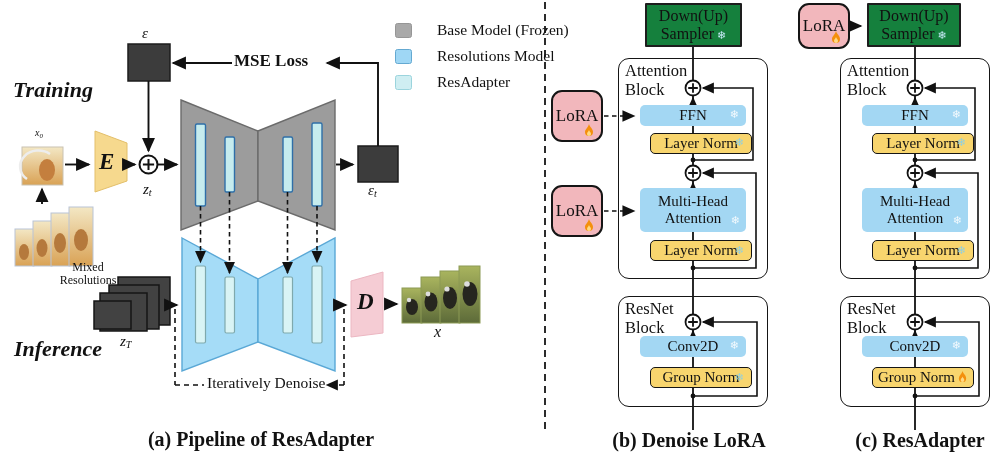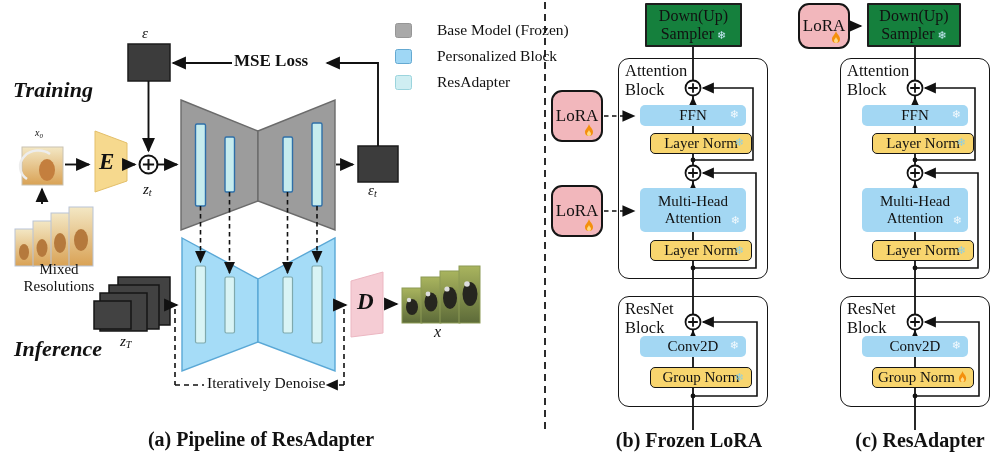--- a/index.html
+++ b/index.html
@@ -201,36 +201,36 @@
     </g>
   </g>
 </svg>
 
 <div class="legend-row" style="left:395px; top:21px;">
   <span class="sw" style="background:#a9a9a9; border:1px solid #969696;"></span>
   <span>Base Model (Frozen)</span>
 </div>
 <div class="legend-row" style="left:395px; top:47px;">
   <span class="sw" style="background:#9fd7f5; border:1px solid #64a9d1;"></span>
-  <span>Personalized Block</span>
+  <span>Resolutions Model</span>
 </div>
 <div class="legend-row" style="left:395px; top:73px;">
   <span class="sw" style="background:#cfeef2; border:1px solid #9bd4dd;"></span>
   <span>ResAdapter</span>
 </div>
 
 <div class="t bi" style="left:13px; top:77px; font-size:22px;">Training</div>
 <div class="t bi" style="left:14px; top:336px; font-size:22px;">Inference</div>
 <div class="t it" style="left:35px; top:127px; font-size:10px;"><span>x</span><span class="sb">0</span></div>
 <div class="t it" style="left:142px; top:25px; font-size:15px;">ε</div>
 <div class="t it" style="left:143px; top:181px; font-size:15px;"><span>z</span><span class="sb">t</span></div>
 <div class="t bi" style="left:99px; top:149px; font-size:23px;">E</div>
 <div class="t b" style="left:234px; top:51px; font-size:17px;">MSE Loss</div>
 <div class="t it" style="left:368px; top:182px; font-size:15px;"><span>ε</span><span class="sb">t</span></div>
-<div class="t center-txt" style="left:16px; top:261px; width:86px; font-size:15px; line-height:1.12; white-space:normal;">
+<div class="t center-txt" style="left:0px; top:261px; width:86px; font-size:12px; line-height:1.12; white-space:normal;padding-left:45px;">
   <div>Mixed</div>
       <div>Resolutions</div>
 </div>
 <div class="t it" style="left:120px; top:333px; font-size:15px;"><span>z</span><span class="sb">T</span></div>
 <div class="t bi" style="left:357px; top:289px; font-size:23px;">D</div>
 <div class="t it" style="left:434px; top:323px; font-size:16px;">x</div>
 <div class="t" style="left:207px; top:374px; font-size:15.5px;">Iteratively Denoise</div>
 <div class="cap" style="left:111px; top:428px; width:300px;">(a) Pipeline of ResAdapter</div>
 
 <div class="box green" style="left:645px; top:3px; width:97px; height:44px;">
@@ -285,21 +285,21 @@
     <path d="M6 6c.3 1.6 2 2.3 2 3.9A2 2 0 1 1 4 9.9C4 8.3 5.7 7.6 6 6z" fill="#ffd983"></path>
   </svg>
 </div>
 <div class="box pink" style="left:551px; top:185px; width:52px; height:52px;">
   <span>LoRA</span>
   <svg class="flameA" viewBox="0 0 12 14">
     <path d="M6 0C6.6 3 10 4.5 10 8a4 4 0 1 1-8 0C2 5.5 5.4 3 6 0z" fill="#f4900c"></path>
     <path d="M6 6c.3 1.6 2 2.3 2 3.9A2 2 0 1 1 4 9.9C4 8.3 5.7 7.6 6 6z" fill="#ffd983"></path>
   </svg>
 </div>
-<div class="cap" style="left:594px; top:429px; width:190px;">(b) Frozen LoRA</div>
+<div class="cap" style="left:594px; top:429px; width:190px;">(b) Denoise LoRA</div>
 
 <div class="box pink" style="left:798px; top:3px; width:52px; height:46px;">
   <span>LoRA</span>
   <svg class="flameA" viewBox="0 0 12 14">
     <path d="M6 0C6.6 3 10 4.5 10 8a4 4 0 1 1-8 0C2 5.5 5.4 3 6 0z" fill="#f4900c"></path>
     <path d="M6 6c.3 1.6 2 2.3 2 3.9A2 2 0 1 1 4 9.9C4 8.3 5.7 7.6 6 6z" fill="#ffd983"></path>
   </svg>
 </div>
 
 <div class="box green" style="left:867px; top:3px; width:94px; height:44px;">

